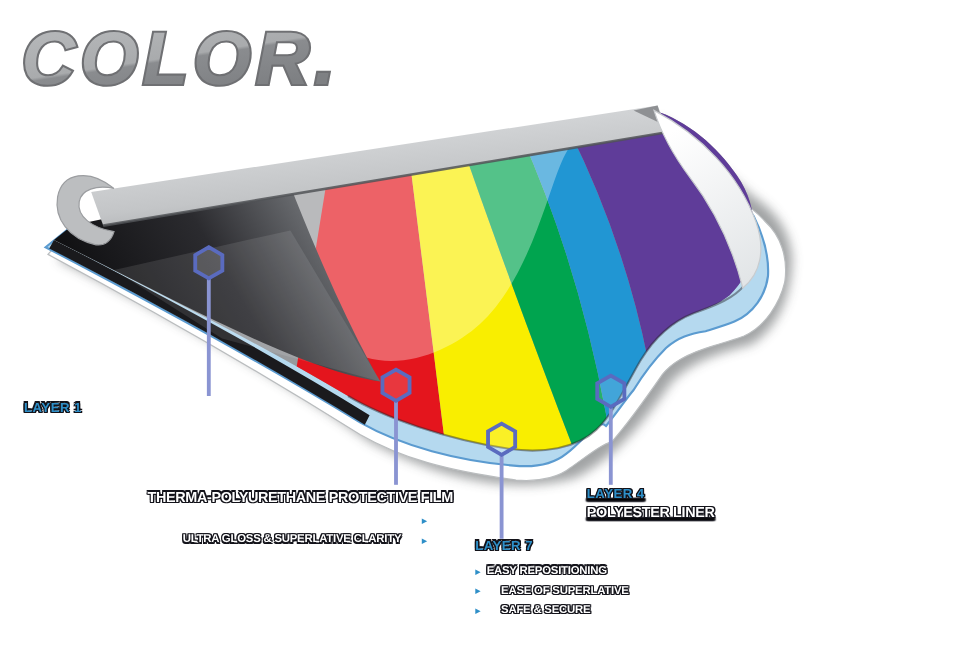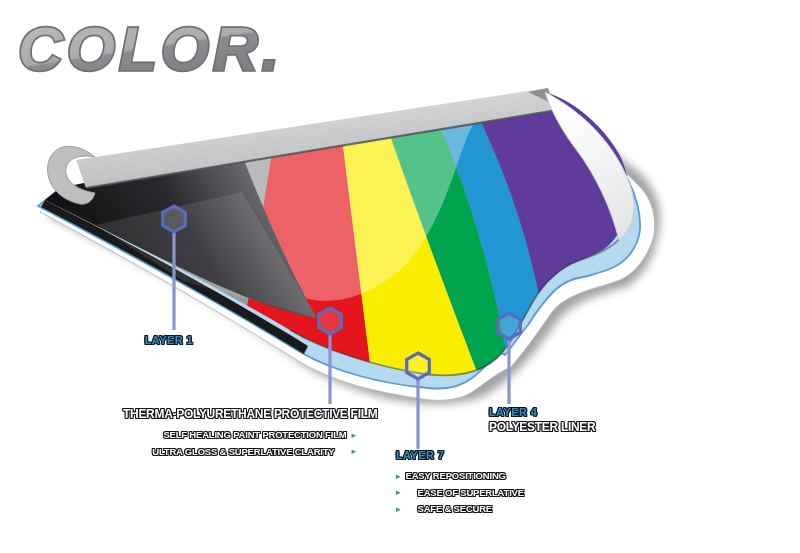--- a/index.html
+++ b/index.html
@@ -27,21 +27,21 @@
     text-shadow:-1px -1px 0 #13131a,1px -1px 0 #13131a,-1px 1px 0 #13131a,1px 1px 0 #13131a,
                 -1px 0 0 #13131a,1px 0 0 #13131a,0 -1px 0 #13131a,0 1px 0 #13131a;
     line-height:10.5px;white-space:nowrap;
   }
   .item-row{display:flex;align-items:center;gap:5px;}
   .row-right{justify-content:flex-end;}
   .bullet{
     font-size:9px;color:#2e8fc8;line-height:9px;flex:0 0 auto;
     text-shadow:none;
   }
-  .align-right{text-align:right;}
+  .align-right{text-align:left;}
   .mt-items{margin-top:9px;}
   .item-gap{margin-top:6px;gap:17px;}
 </style>
 </head>
 <body>
 
 <svg id="diagram-svg" viewBox="0 0 800 553" xmlns="http://www.w3.org/2000/svg">
   <defs>
     <clipPath id="filmClip">
       <path d="M 45 200 L 545 92
@@ -192,21 +192,20 @@
 
 <div class="label-block align-right" style="left:20px;top:334px;width:173px;">
   <div class="layer-tag">LAYER 1</div>
 </div>
 
 <div class="label-block align-right" style="left:123px;top:406px;width:233px;">
   <div class="layer-title">THERMA-POLYURETHANE PROTECTIVE FILM</div>
   <div class="mt-items">
     <div class="item-row row-right">
       <div class="sub-item align-right">
-        <div>SELF HEALING PAINT PROTECTION FILM</div>
       </div>
       <span class="bullet">▸</span>
     </div>
     <div class="item-row row-right item-gap">
       <div class="sub-item align-right">ULTRA GLOSS &amp; SUPERLATIVE CLARITY</div>
       <span class="bullet">▸</span>
     </div>
   </div>
 </div>
 
@@ -221,16 +220,16 @@
       <span class="bullet">▸</span>
       <span class="sub-item">EASE OF SUPERLATIVE</span>
     </div>
     <div class="item-row item-gap">
       <span class="bullet">▸</span>
       <span class="sub-item">SAFE &amp; SECURE</span>
     </div>
   </div>
 </div>
 
-<div class="label-block" style="left:489px;top:406px;">
+<div class="label-block" style="left:489px;top:406px;text-decoration:underline;">
   <div class="layer-tag">LAYER 4</div>
   <div class="layer-title">POLYESTER LINER</div>
 </div>
 
 </body></html>

